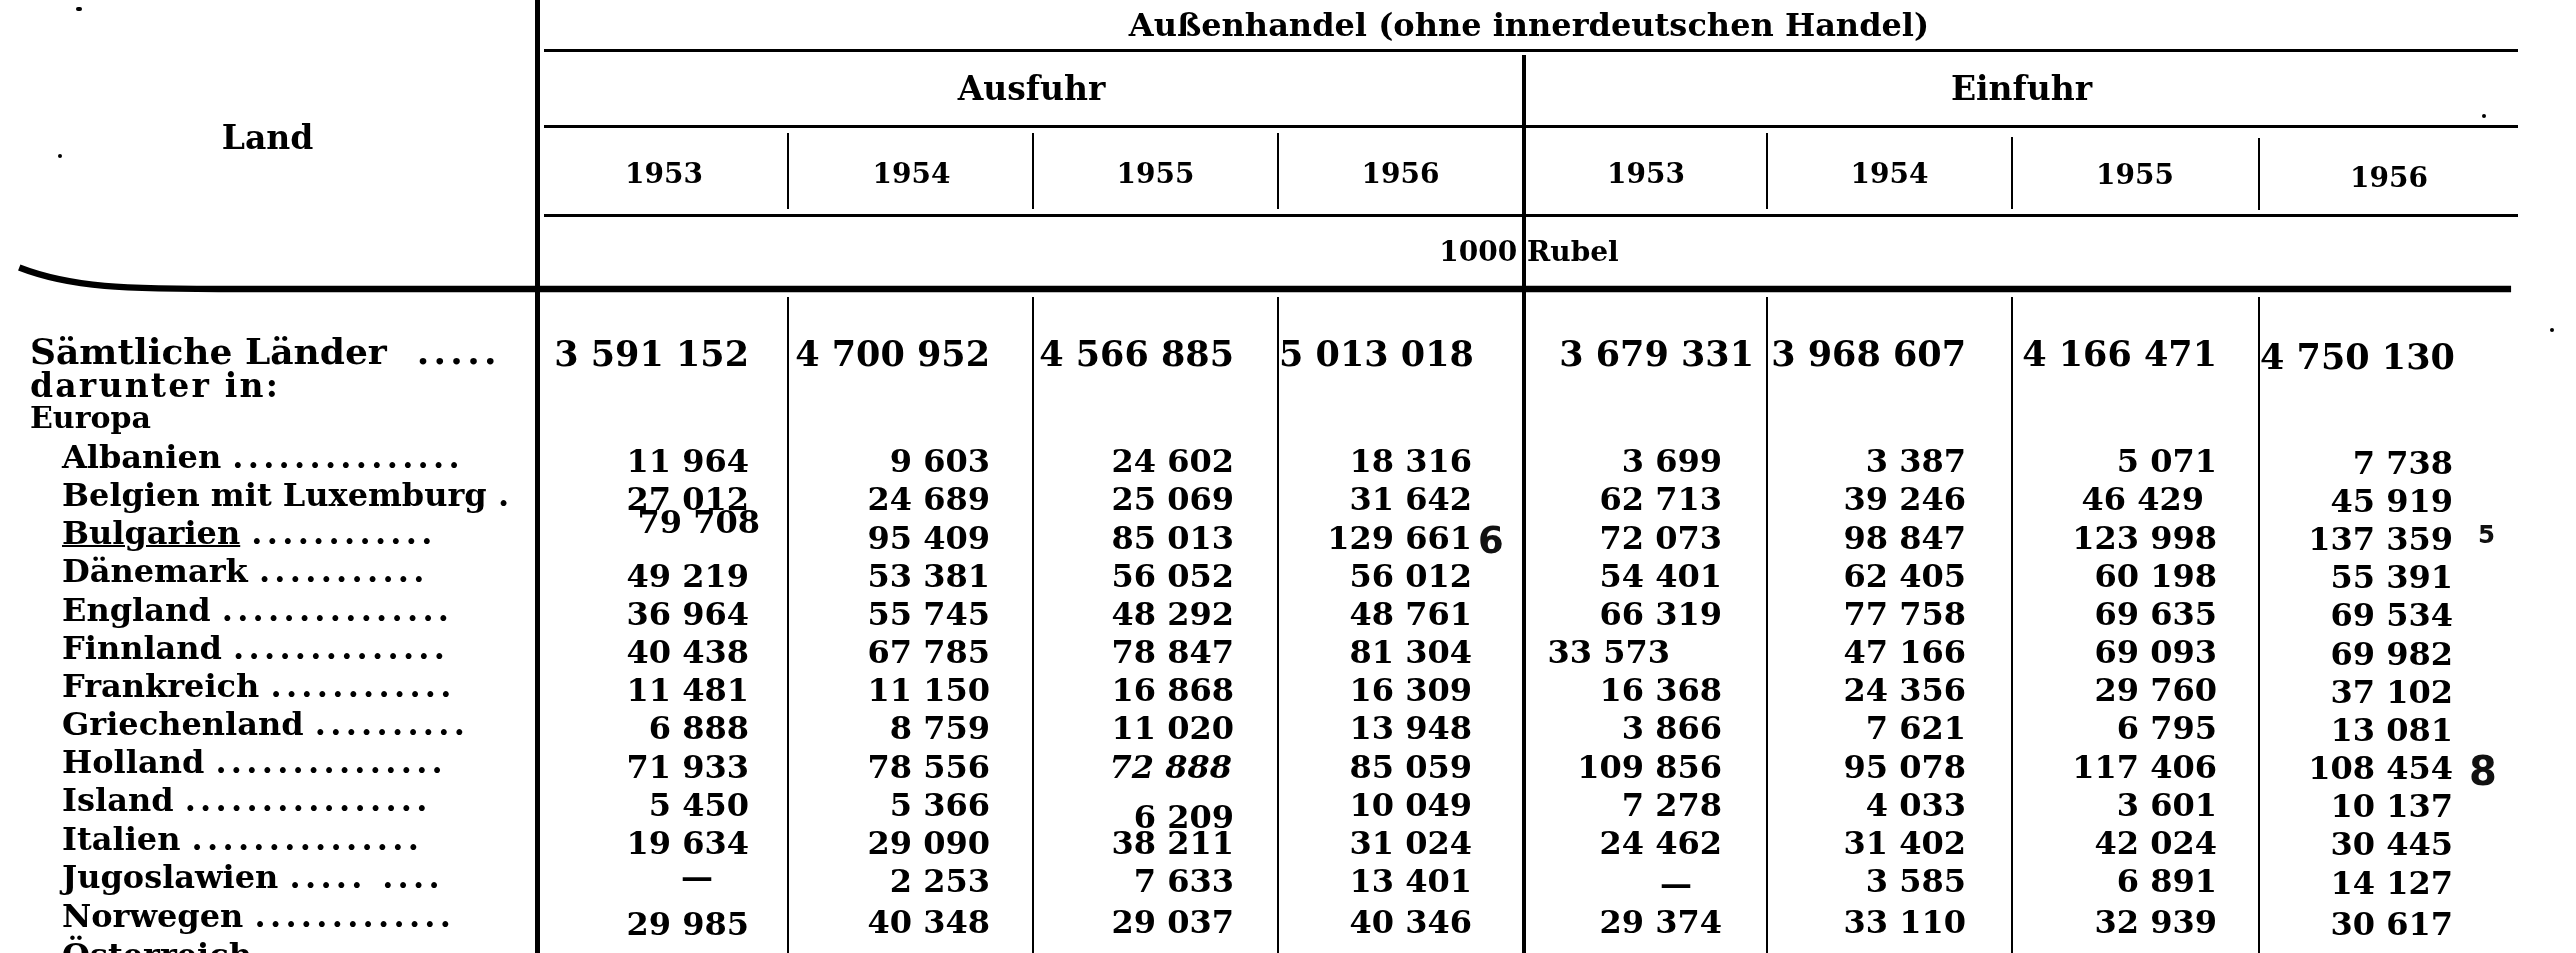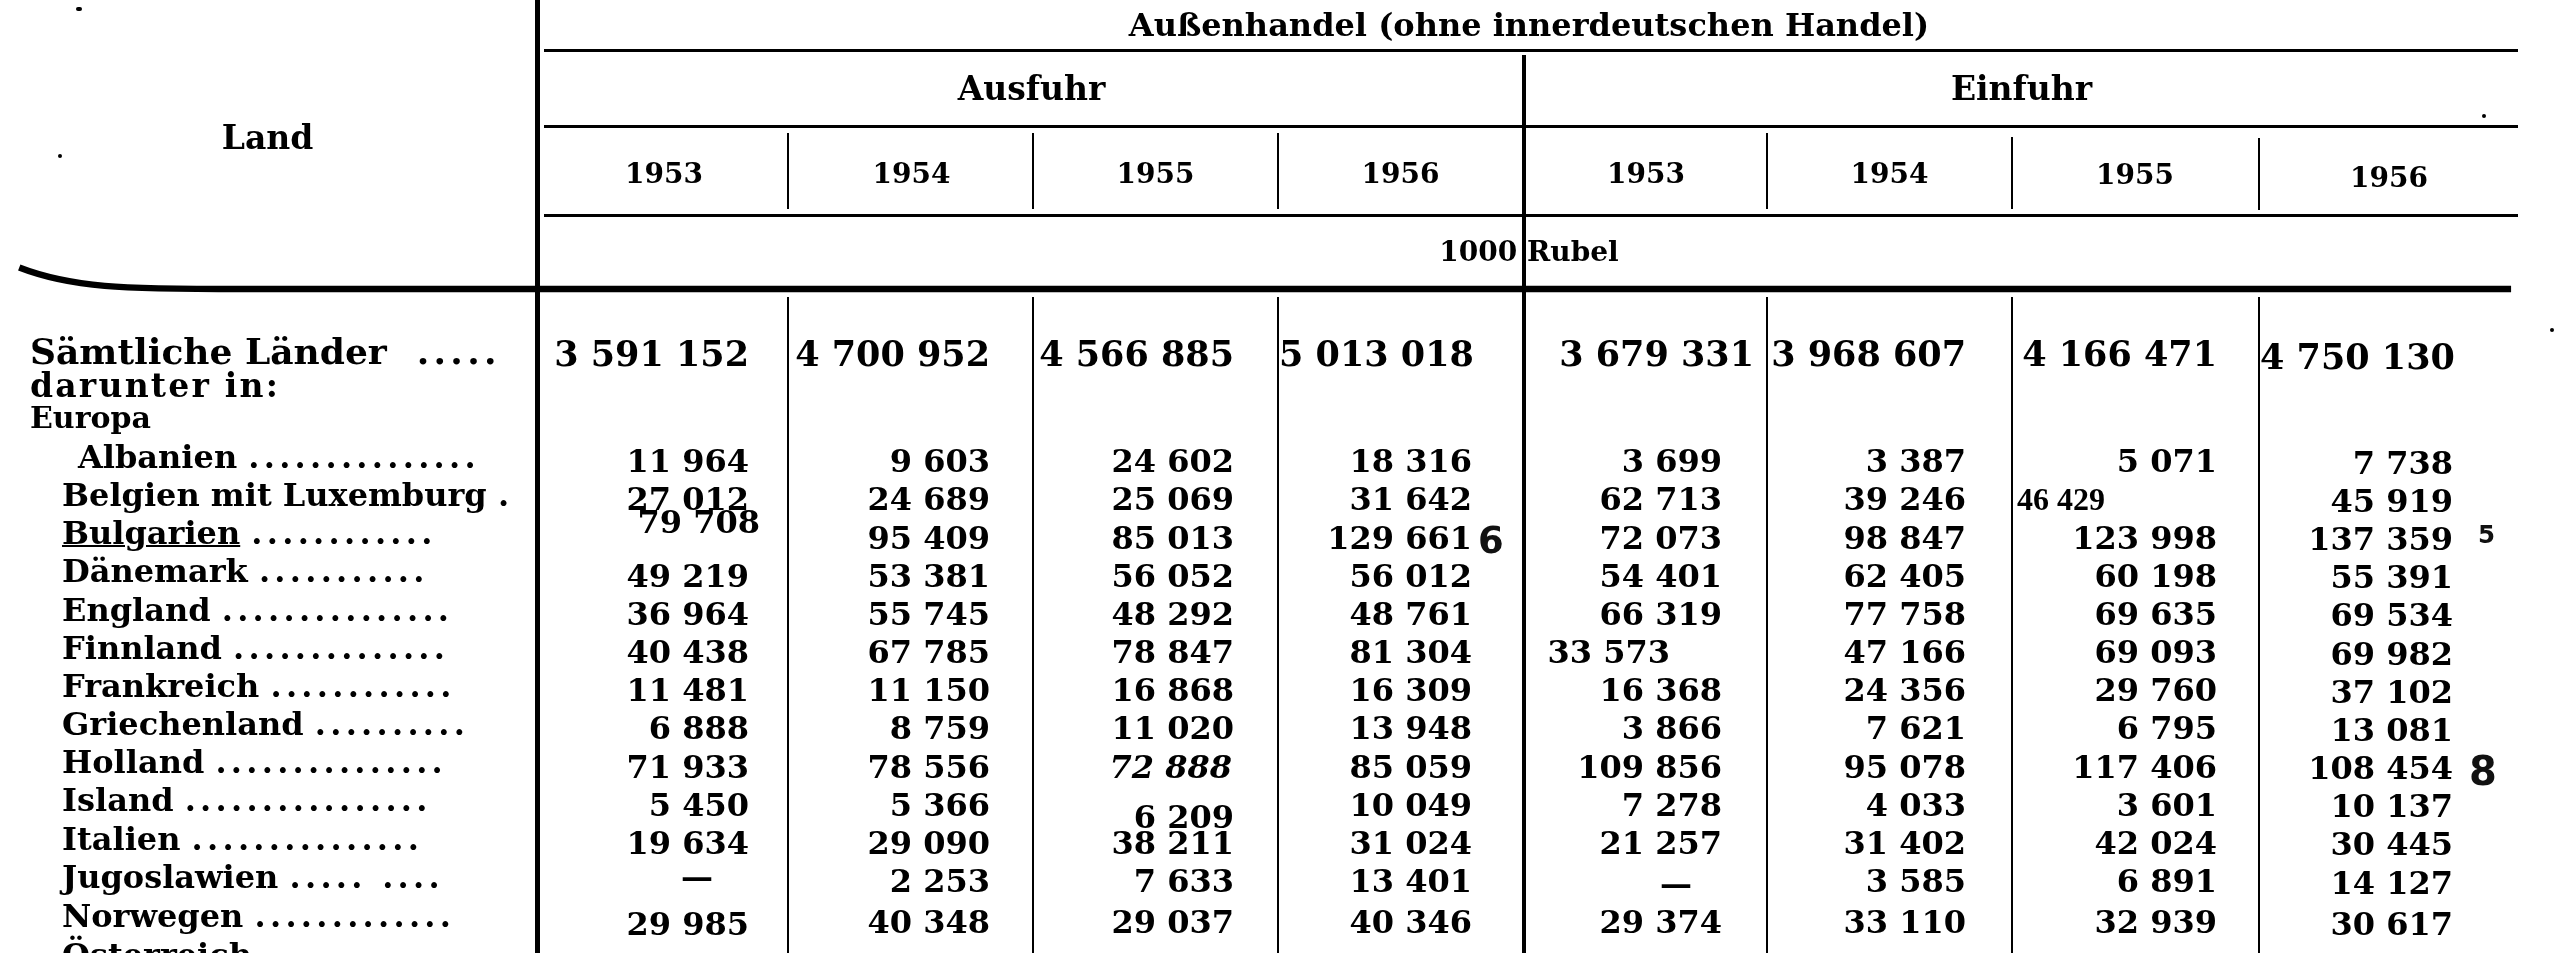--- a/index.html
+++ b/index.html
@@ -79,40 +79,40 @@
   <div class="cell total-cell" style="left:1279px; width:193px; top:336px;">5 013 018</div>
   <div class="cell total-cell" style="left:1526px; width:196px; top:336px;margin-left:32px;">3 679 331</div>
   <div class="cell total-cell" style="left:1768px; width:198px; top:336px;">3 968 607</div>
   <div class="cell total-cell" style="left:2013px; width:204px; top:336px;">4 166 471</div>
   <div class="cell total-cell" style="left:2260px; width:193px; top:339px;">4 750 130</div>
 
   <div class="row-label" style="left:30px; top:369px; font-size:33px; letter-spacing:2.2px;">darunter in:</div>
   <div class="row-label" style="left:30px; top:403px; font-size:30px;">Europa</div>
 
   <div>
-    <div class="row-label" style="left:62px; top:441px;margin-left:16px;"><span>Albanien</span> <span class="dots">...............</span></div>
+    <div class="row-label" style="left:62px; top:441px;"><span>Albanien</span> <span class="dots">...............</span></div>
     <div class="cell" style="left:540px;  width:209px; top:445px;">11 964</div>
     <div class="cell" style="left:790px; width:200px; top:445px;">9 603</div>
     <div class="cell" style="left:1034px; width:200px; top:445px;">24 602</div>
     <div class="cell" style="left:1279px; width:193px; top:445px;">18 316</div>
     <div class="cell" style="left:1526px; width:196px; top:445px;">3 699</div>
     <div class="cell" style="left:1768px; width:198px; top:445px;">3 387</div>
     <div class="cell" style="left:2013px; width:204px; top:445px;">5 071</div>
     <div class="cell" style="left:2260px; width:193px; top:447px;">7 738</div>
   </div>
 
   <div>
     <div class="row-label" style="left:62px; top:479px;"><span>Belgien mit Luxemburg</span> <span class="dots">.</span></div>
     <div class="cell" style="left:540px;  width:209px; top:483px;">27 012</div>
     <div class="cell" style="left:790px; width:200px; top:483px;">24 689</div>
     <div class="cell" style="left:1034px; width:200px; top:483px;">25 069</div>
     <div class="cell" style="left:1279px; width:193px; top:483px;">31 642</div>
     <div class="cell" style="left:1526px; width:196px; top:483px;">62 713</div>
     <div class="cell" style="left:1768px; width:198px; top:483px;">39 246</div>
-    <div class="cell" style="left:1901px; width:204px; top:483px;font-family:Liberation Serif, serif;">46 429</div>
+    <div class="cell" style="left:2000px; width:204px; top:483px;">46 429</div>
     <div class="cell" style="left:2260px; width:193px; top:485px;">45 919</div>
   </div>
 
   <div>
     <div class="row-label" style="left:62px; top:517px;"><span style="text-decoration:underline; text-decoration-thickness:2.2px;">Bulgarien</span> <span class="dots">............</span></div>
     <div class="cell" style="left:540px;  width:209px; top:506px;margin-left:11px;">79 708</div>
     <div class="cell" style="left:790px; width:200px; top:522px;">95 409</div>
     <div class="cell" style="left:1034px; width:200px; top:522px;">85 013</div>
     <div class="cell" style="left:1279px; width:193px; top:522px;">129 661</div>
     <div class="cell" style="left:1526px; width:196px; top:522px;">72 073</div>
@@ -204,21 +204,21 @@
     <div class="cell" style="left:2013px; width:204px; top:789px;">3 601</div>
     <div class="cell" style="left:2260px; width:193px; top:790px;">10 137</div>
   </div>
 
   <div>
     <div class="row-label" style="left:62px; top:823px;"><span>Italien</span> <span class="dots">...............</span></div>
     <div class="cell" style="left:540px;  width:209px; top:827px;">19 634</div>
     <div class="cell" style="left:790px; width:200px; top:827px;">29 090</div>
     <div class="cell" style="left:1034px; width:200px; top:827px;">38 211</div>
     <div class="cell" style="left:1279px; width:193px; top:827px;">31 024</div>
-    <div class="cell" style="left:1526px; width:196px; top:827px;">21 257</div>
+    <div class="cell" style="left:1526px; width:196px; top:827px;">24 462</div>
     <div class="cell" style="left:1768px; width:198px; top:827px;">31 402</div>
     <div class="cell" style="left:2013px; width:204px; top:827px;">42 024</div>
     <div class="cell" style="left:2260px; width:193px; top:828px;">30 445</div>
   </div>
 
   <div>
     <div class="row-label" style="left:62px; top:861px;"><span>Jugoslawien</span> <span class="dots">..... ....</span></div>
     <div class="cell" style="left:540px;  width:173px; top:861px;">—</div>
     <div class="cell" style="left:790px; width:200px; top:865px;">2 253</div>
     <div class="cell" style="left:1034px; width:200px; top:865px;">7 633</div>

